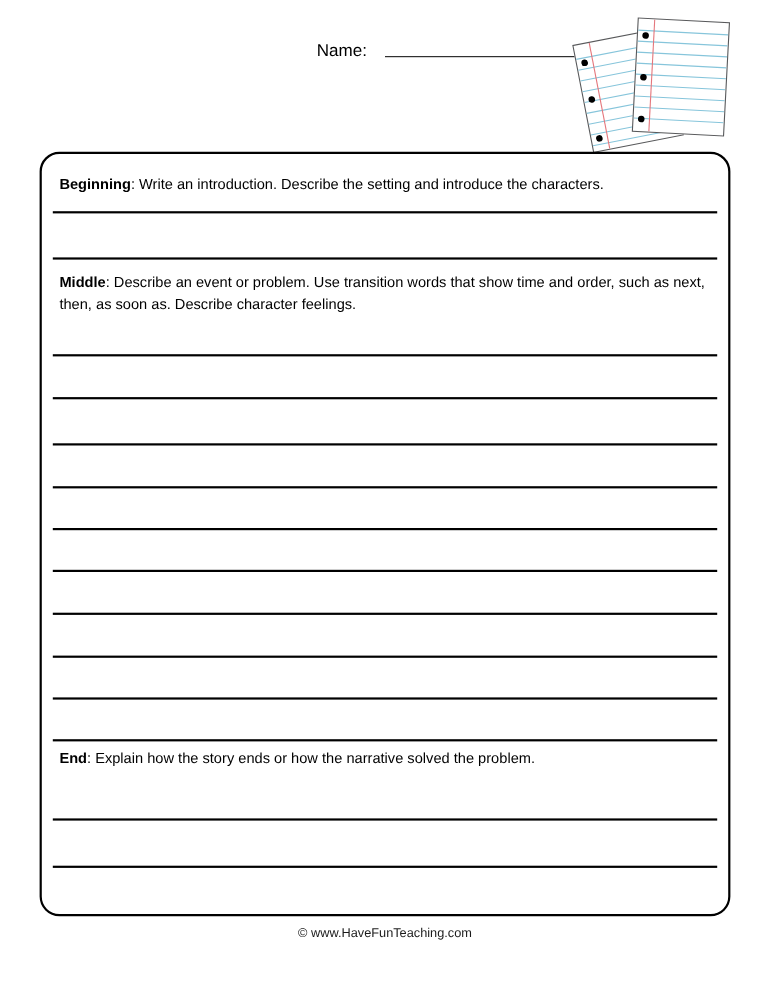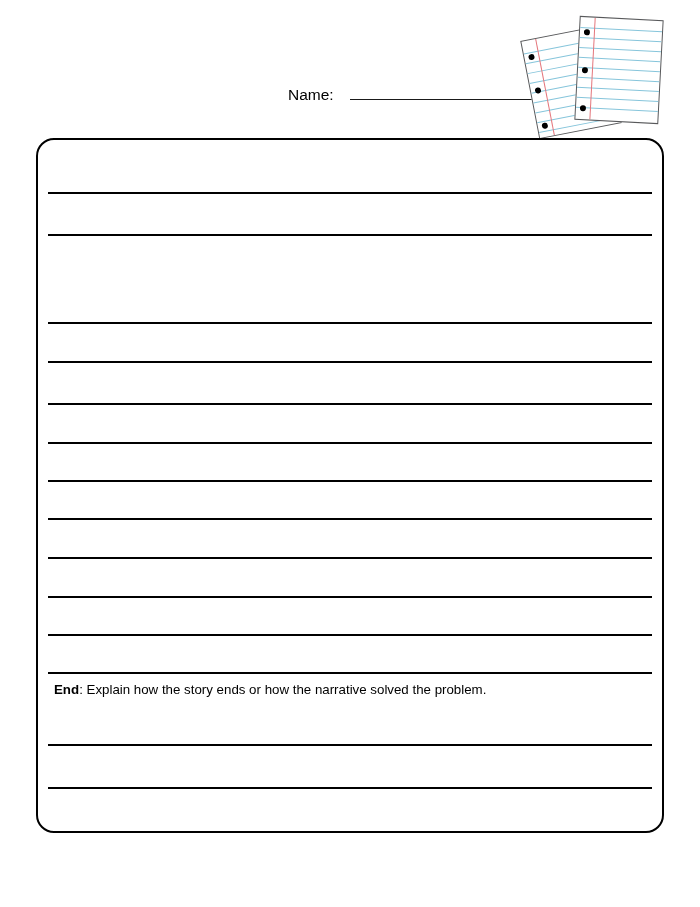--- a/index.html
+++ b/index.html
@@ -20,21 +20,20 @@
   }
 
   
   .name-row {
     position: absolute;
     left: 288px;
     top: 38px;
     display: flex;
     align-items: flex-end;
     gap: 16px;
-    margin-top: 48px;
   }
   .name-label {
     font-size: 15.5px;
     line-height: 17px;
     white-space: nowrap;
   }
   .name-rule {
     width: 202px;
     height: 0;
     border-bottom: 1.6px solid #1a1a1a;
@@ -211,21 +210,27 @@
       </div>
       <div class="margin" style="left:14px"></div>
       <div class="hole" style="left:4px; top:12px"></div>
       <div class="hole" style="left:4px; top:50px"></div>
       <div class="hole" style="left:4px; top:88px"></div>
     </div>
   </div>
 
   <div class="writing-box">
 
-
+    <div class="prompt" style="top:18px">
+      <b>Beginning</b><span>: Write an introduction.  Describe the setting and introduce the characters.</span>
+    </div>
+
+    <div class="prompt" style="top:107px">
+      <b>Middle</b><span>:  Describe an event or problem.  Use transition words that show time and order, such as next, then, as soon as.  Describe character feelings.</span>
+    </div>
 
     <div class="prompt" style="top:540px">
       <b>End</b><span>:  Explain how the story ends or how the narrative solved the problem.</span>
     </div>
 
     <div class="rule-line" style="top:52px"></div>
     <div class="rule-line" style="top:94px"></div>
     <div class="rule-line" style="top:182px"></div>
     <div class="rule-line" style="top:221px"></div>
     <div class="rule-line" style="top:263px"></div>
@@ -233,14 +238,15 @@
     <div class="rule-line" style="top:340px"></div>
     <div class="rule-line" style="top:378px"></div>
     <div class="rule-line" style="top:417px"></div>
     <div class="rule-line" style="top:456px"></div>
     <div class="rule-line" style="top:494px"></div>
     <div class="rule-line" style="top:532px"></div>
     <div class="rule-line" style="top:604px"></div>
     <div class="rule-line" style="top:647px"></div>
   </div>
 
+  <div class="footer">© www.HaveFunTeaching.com</div>
 
 </div>
 
 </body></html>

